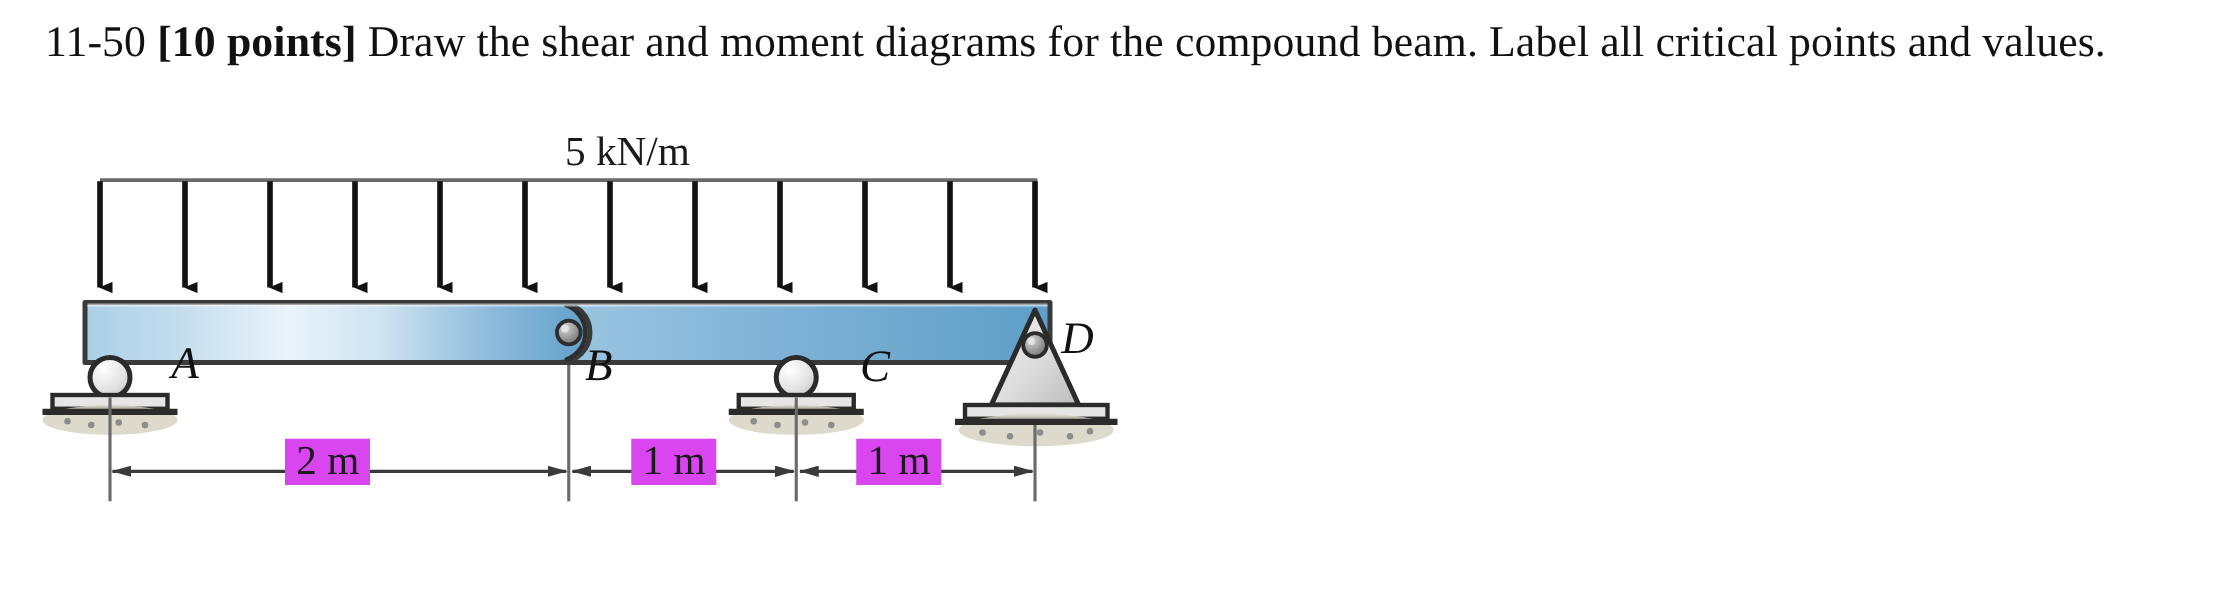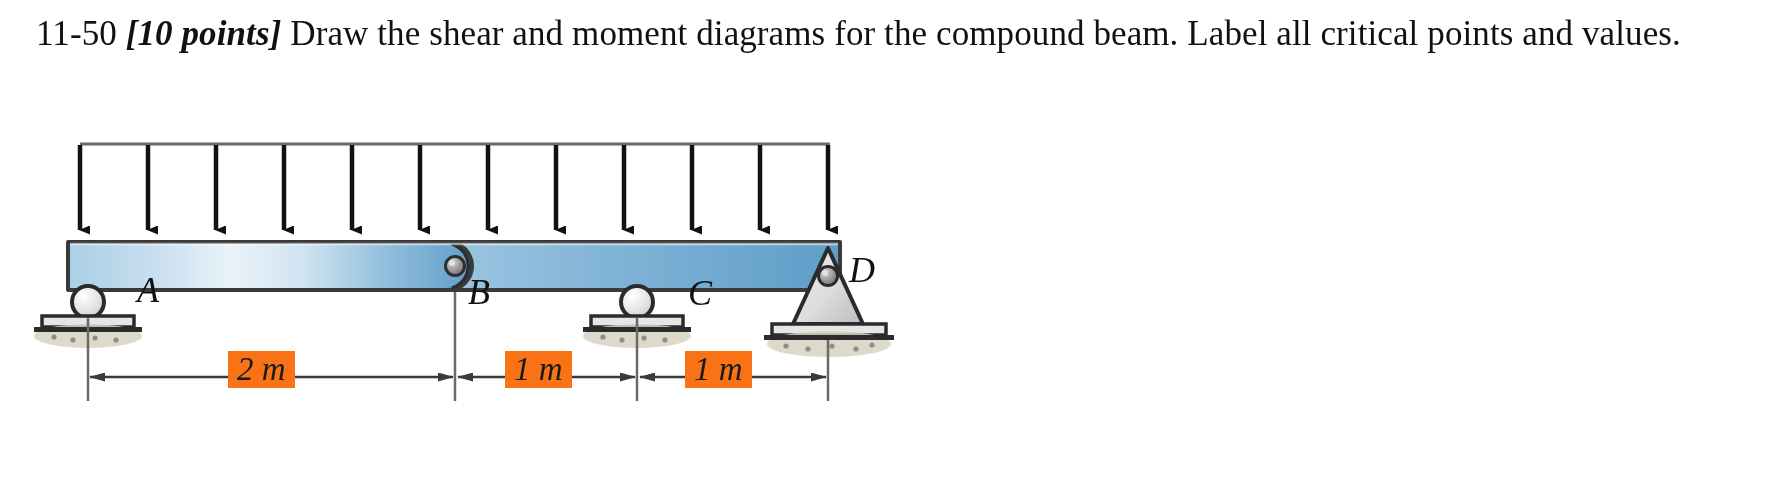--- a/index.html
+++ b/index.html
@@ -29,21 +29,21 @@
     left: 36px;
     top: 12px;
     width: 1700px;
     font-size: 35px;
     line-height: 1.28;
     letter-spacing: 0.1px;
     color: #111111;
     white-space: pre-wrap;
   }
   #problem-statement .pnum { font-weight: normal; }
-  #problem-statement .points { font-weight: bold; font-style: italic; }
+  #problem-statement .points { font-weight: bold; }
 
   
   #figure {
     position: absolute;
     left: 0;
     top: 96px;
     width: 1000px;
     height: 382px;
   }
   #figure svg { display: block; }
@@ -66,38 +66,38 @@
   }
   .pt-label.a { left: 137px; top: 173px; }
   .pt-label.b { left: 468px; top: 175px; }
   .pt-label.c { left: 688px; top: 176px; }
   .pt-label.d { left: 849px; top: 153px; }
 
   .dim-label {
     position: absolute;
     font-size: 33px;
     color: #1a1a1a;
-    background: #f97316;
+    background: #d946ef;
     padding: 0 9px;
     white-space: nowrap;
-    font-style: italic;
   }
   .dim-label.d1 { left: 228px; top: 255px; }
   .dim-label.d2 { left: 505px; top: 255px; }
   .dim-label.d3 { left: 685px; top: 255px; }
 </style>
 </head>
 <body>
 
 <div id="page">
 
   <div id="problem-statement"><span class="pnum">11-50 </span><span class="points">[10 points]</span><span class="ptext"> Draw the shear and moment diagrams for the compound beam. Label all critical points and values.</span></div>
 
   <div id="figure">
 
+    <div class="udl-label">5 kN/m</div>
 
     <div class="pt-label a">A</div>
     <div class="pt-label b">B</div>
     <div class="pt-label c">C</div>
     <div class="pt-label d">D</div>
 
     <div class="dim-label d1">2 m</div>
     <div class="dim-label d2">1 m</div>
     <div class="dim-label d3">1 m</div>
 

